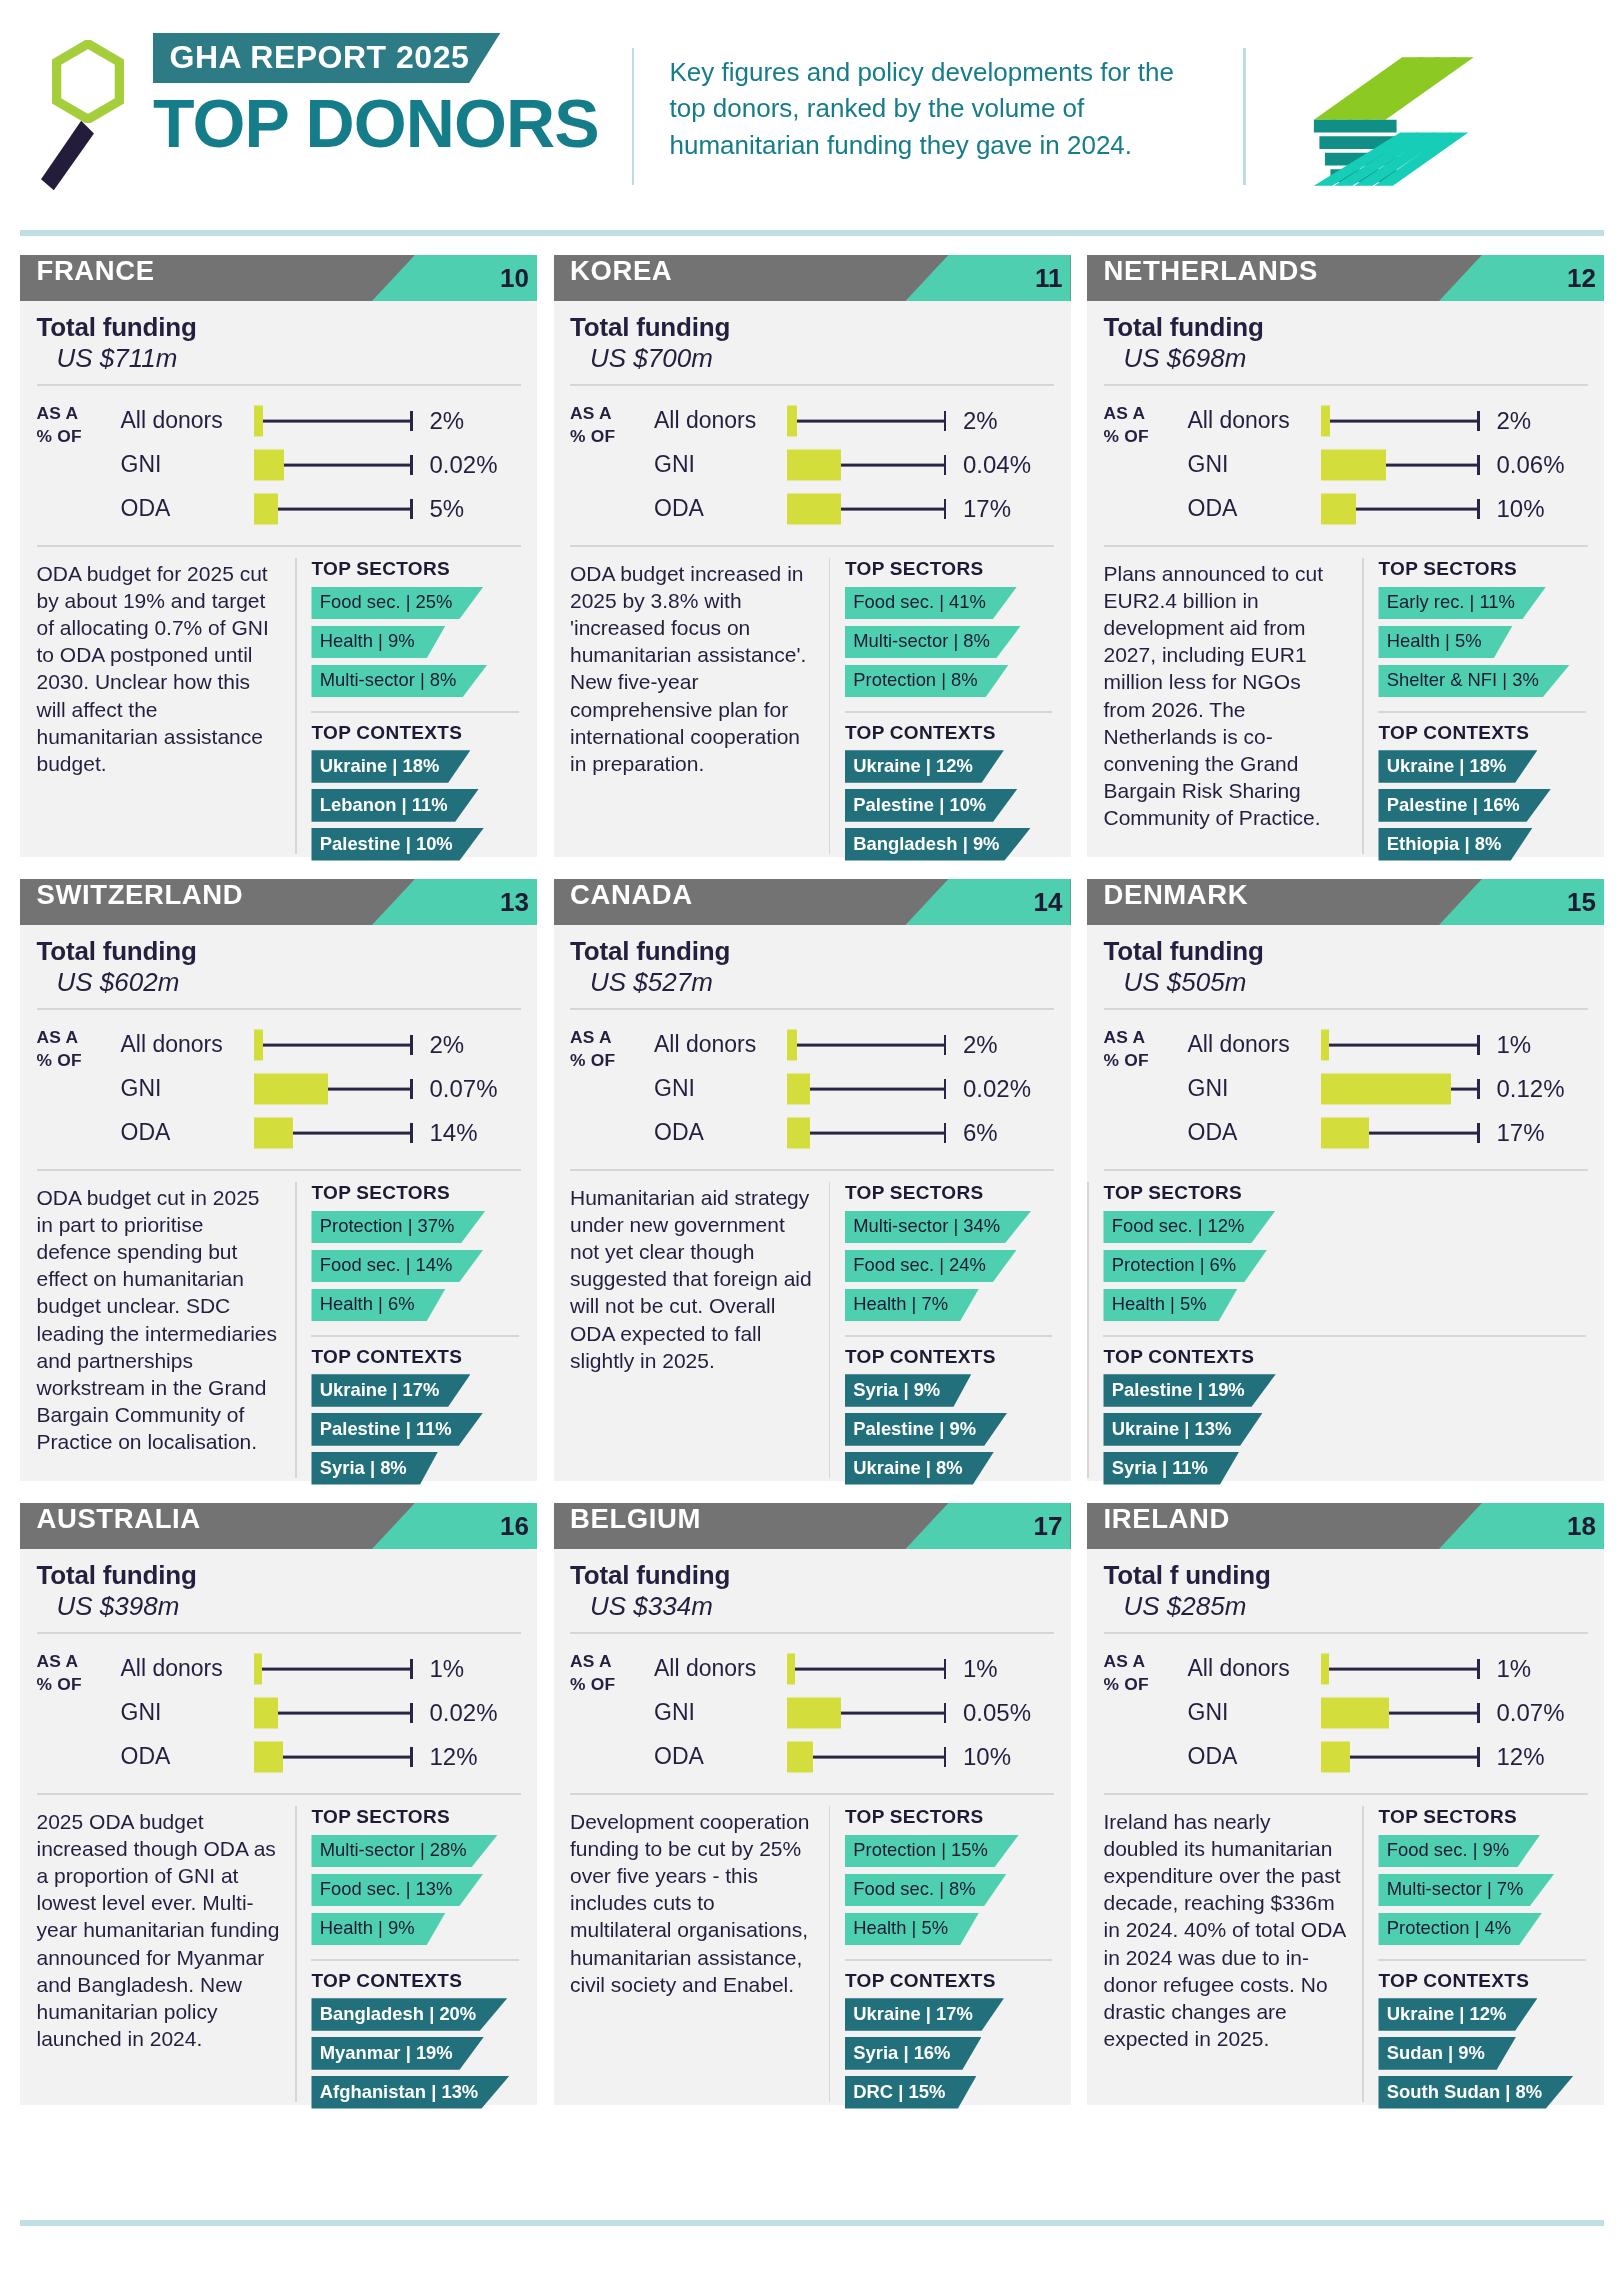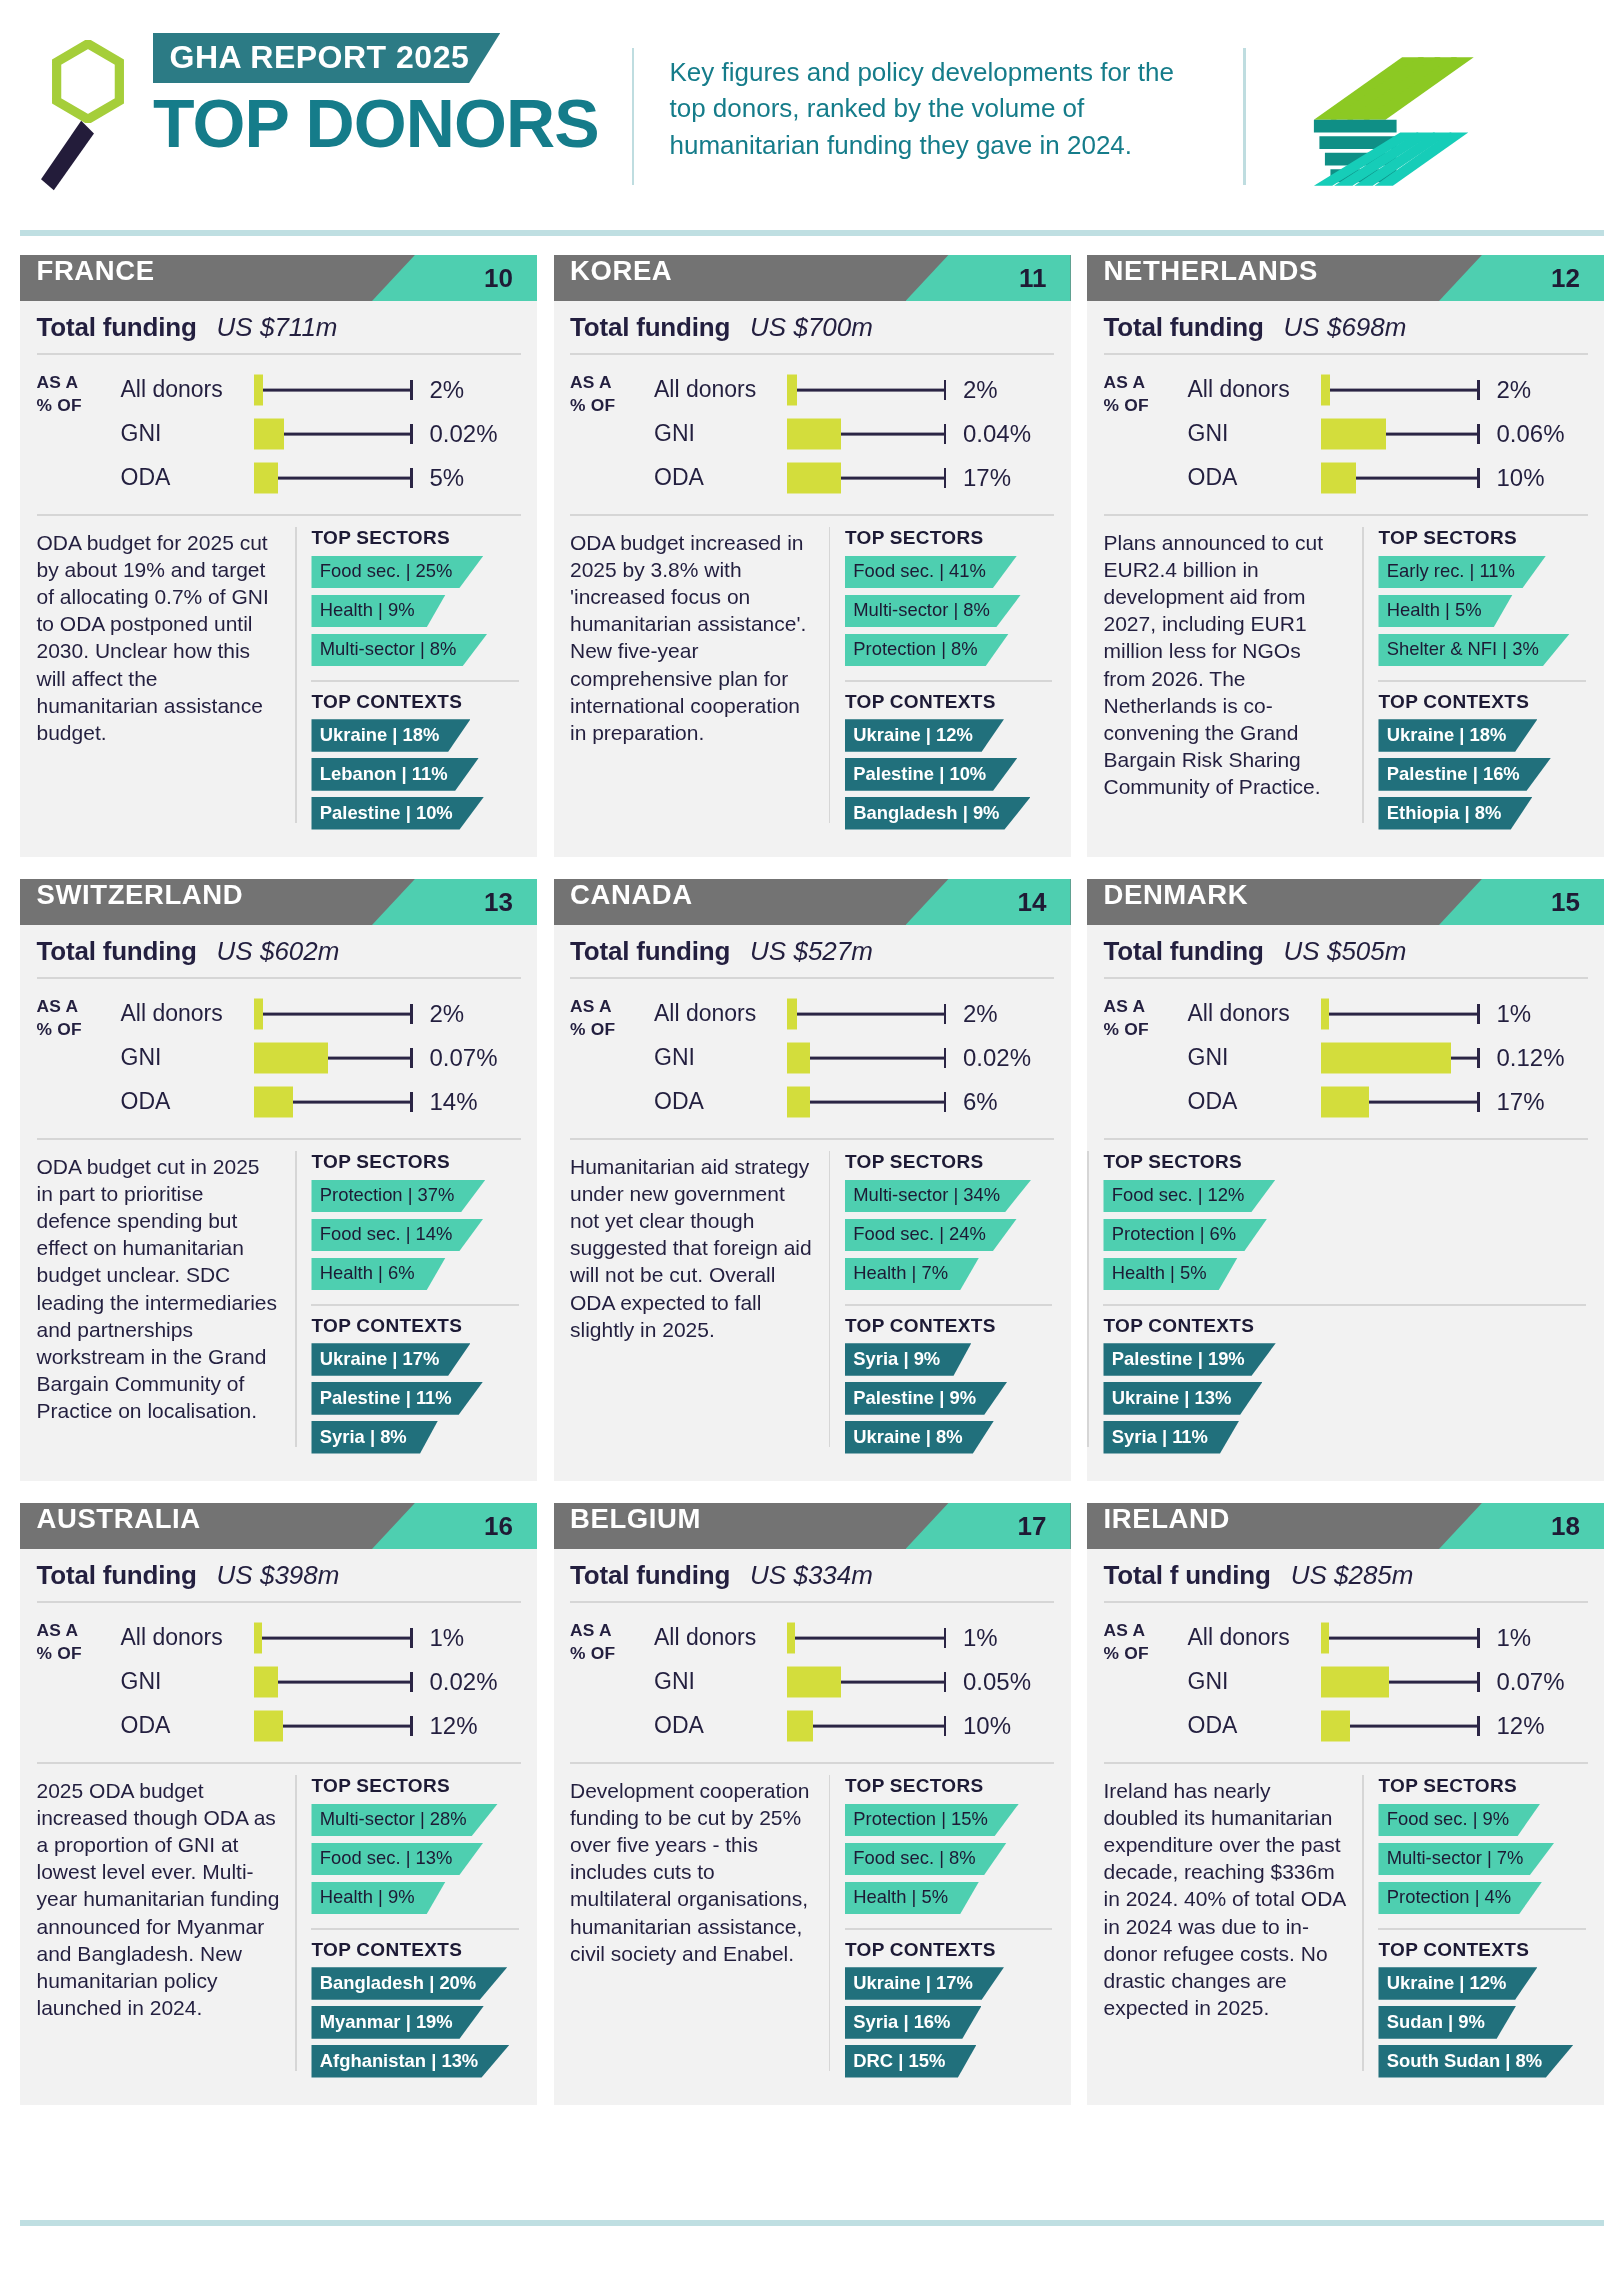--- a/index.html
+++ b/index.html
@@ -134,33 +134,34 @@
   }
   .rank-wedge {
     position: absolute;
     right: 0; top: 0;
     width: 165px; height: 46px;
     background: #4ecfb0;
     clip-path: polygon(26% 0, 100% 0, 100% 100%, 0 100%);
   }
   .rank-num {
     position: absolute;
-    right: 24px; top: 0;
+    right: 8px; top: 0;
     height: 46px;
     display: flex; align-items: center;
     color: #1f1b35;
     font-size: 26px;
     font-weight: bold;
     z-index: 4;
   }
 
   .funding-row {
     display: flex;
-    align-items: flex-end;
+    align-items: flex-start;
     padding: 11px 16.5px 10px 16.5px;
+    flex-direction: column;
   }
   .funding-label {
     font-size: 26px;
     font-weight: bold;
     color: #231f3f;
     letter-spacing: -0.2px;
   }
   .funding-value {
     font-size: 26px;
     color: #231f3f;

